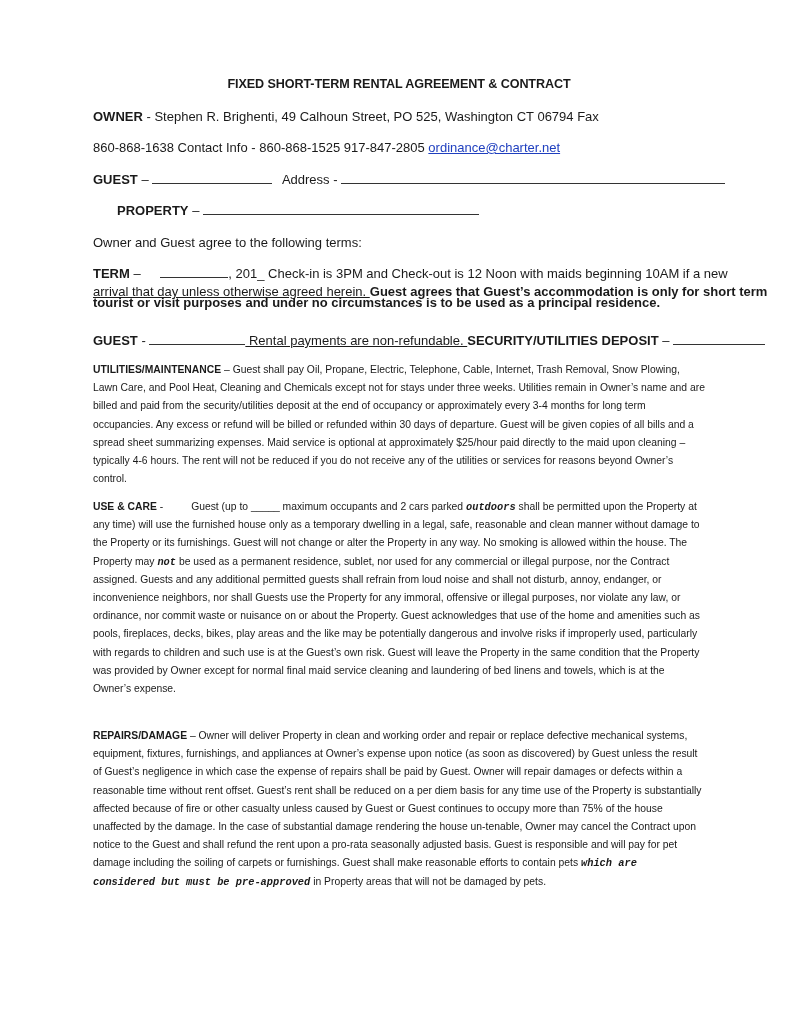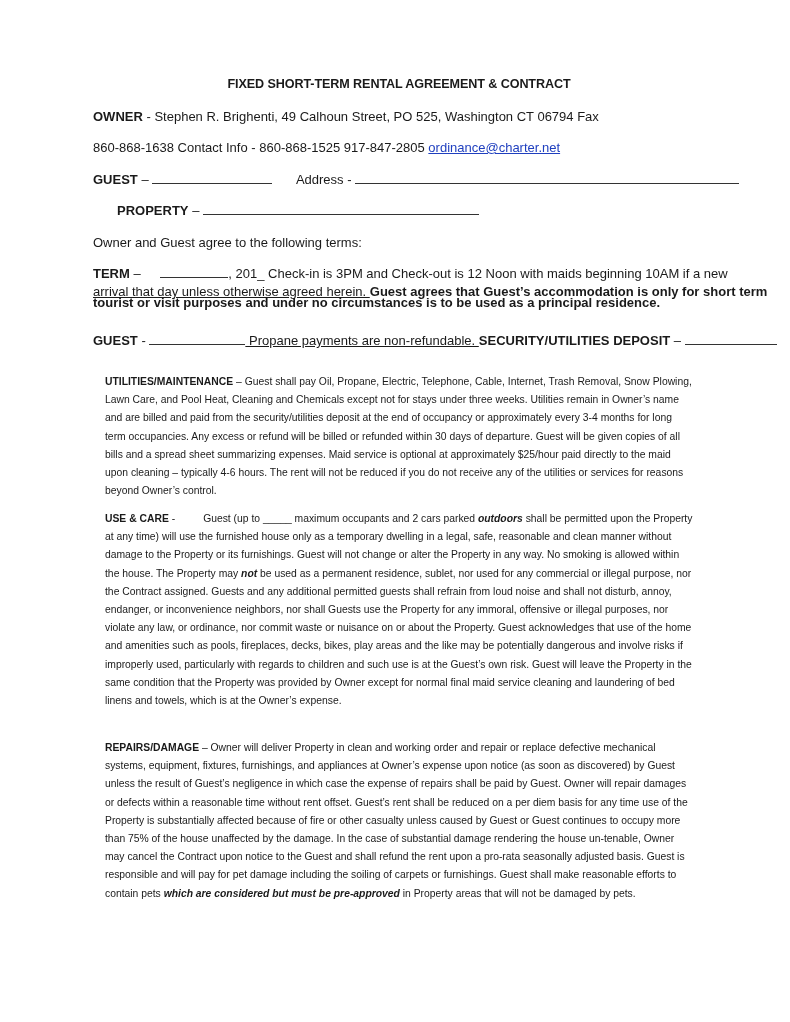--- a/index.html
+++ b/index.html
@@ -32,79 +32,79 @@
       letter-spacing: -0.1px;
     }
     .line {
       position: absolute;
       left: 0;
       font-size: 13px;
       white-space: nowrap;
       line-height: 14px;
     }
     .b { font-weight: bold; }
-    .bi { font-weight: bold; font-style: italic; }
+    .bi { font-weight: bold; font-style: italic; font-family: Liberation Mono, monospace; }
     .link { color: #1f3fbf; text-decoration: underline; }
     .blank {
       display: inline-block;
       border-bottom: 1px solid #333;
       height: 10px;
       vertical-align: baseline;
     }
     .para {
       position: absolute;
       left: 0;
       width: 612px;
       font-size: 10.35px;
       line-height: 18.2px;
       text-align: left;
     }
-    .para p { margin: 12px; }
+    .para p { margin: 0; }
     .narrow { font-family: "Liberation Sans Narrow", "Liberation Sans", sans-serif; text-decoration: underline; }
   </style>
 </head>
 <body>
 
 <div class="page">
 
   <div class="title">FIXED SHORT-TERM RENTAL AGREEMENT &amp; CONTRACT</div>
 
   <div class="line" style="top:110px;">
     <span class="b">OWNER</span><span> - </span><span>Stephen R. Brighenti, 49 Calhoun Street, PO 525, Washington CT 06794 Fax</span>
   </div>
 
   <div class="line" style="top:141px;">
     <span>860-868-1638 Contact Info - 860-868-1525 917-847-2805 </span><span class="link">ordinance@charter.net</span>
   </div>
 
   <div class="line" style="top:173px;">
     <span class="b">GUEST</span><span> – </span>
     <span class="blank" style="width:120px;"></span>
-    <span style="margin-left:20px;">Address - </span><span class="blank" style="width:384px;"></span>
+    <span style="margin-left:6px;">Address - </span><span class="blank" style="width:384px;"></span>
   </div>
 
   <div class="line" style="top:204px;padding-left:24px;">
     <span class="b">PROPERTY</span><span> – </span><span class="blank" style="width:276px;"></span>
   </div>
 
   <div class="line" style="top:236px;">Owner and Guest agree to the following terms:</div>
 
   <div class="line" style="top:267px;">
     <span class="b">TERM</span><span> –</span>
     <span class="blank" style="width:68px; margin-left:16px;"></span><span>, 201_ Check-in is 3PM and Check-out is 12 Noon with maids beginning 10AM if a new</span>
   </div>
   <div class="line" style="top:285px;">
     <span class="narrow">arrival that day unless otherwise agreed herein. </span><span class="b">Guest agrees that Guest’s accommodation is only for short term</span>
   </div>
   <div class="line" style="top:296px;">
     <span class="b">tourist or visit purposes and under no circumstances is to be used as a principal residence.</span>
   </div>
 
   <div class="line" style="top:334px;">
-    <span class="b">GUEST</span><span> - </span><span class="blank" style="width:96px;"></span><span class="narrow"> Propane payments are non-refundable. </span><span class="b">SECURITY/UTILITIES DEPOSIT</span><span> – </span><span class="blank" style="width:92px;"></span>
+    <span class="b">GUEST</span><span> - </span><span class="blank" style="width:96px;"></span><span class="narrow"> Rental payments are non-refundable. </span><span class="b">SECURITY/UTILITIES DEPOSIT</span><span> – </span><span class="blank" style="width:92px;"></span>
   </div>
 
   <div class="para" style="top:361px;">
     <p><span class="b">UTILITIES/MAINTENANCE</span><span> – </span><span>Guest shall pay Oil, Propane, Electric, Telephone, Cable, Internet, Trash Removal, Snow Plowing, Lawn Care, and Pool Heat, Cleaning and Chemicals except not for stays under three weeks. Utilities remain in Owner’s name and are billed and paid from the security/utilities deposit at the end of occupancy or approximately every 3-4 months for long term occupancies. Any excess or refund will be billed or refunded within 30 days of departure. Guest will be given copies of all bills and a spread sheet summarizing expenses. Maid service is optional at approximately $25/hour paid directly to the maid upon cleaning – typically 4-6 hours. The rent will not be reduced if you do not receive any of the utilities or services for reasons beyond Owner’s control.</span></p>
   </div>
 
   <div class="para" style="top:498px;">
     <p><span class="b">USE &amp; CARE</span><span> -</span><span style="display:inline-block;width:28px;"></span><span>Guest (up to _____ maximum occupants and 2 cars parked </span><span class="bi">outdoors</span><span> shall be permitted upon the Property at any time) will use the furnished house only as a temporary dwelling in a legal, safe, reasonable and clean manner without damage to the Property or its furnishings. Guest will not change or alter the Property in any way. No smoking is allowed within the house. The Property may </span><span class="bi">not</span><span> be used as a permanent residence, sublet, nor used for any commercial or illegal purpose, nor the Contract assigned. Guests and any additional permitted guests shall refrain from loud noise and shall not disturb, annoy, endanger, or inconvenience neighbors, nor shall Guests use the Property for any immoral, offensive or illegal purposes, nor violate any law, or ordinance, nor commit waste or nuisance on or about the Property. Guest acknowledges that use of the home and amenities such as pools, fireplaces, decks, bikes, play areas and the like may be potentially dangerous and involve risks if improperly used, particularly with regards to children and such use is at the Guest’s own risk. Guest will leave the Property in the same condition that the Property was provided by Owner except for normal final maid service cleaning and laundering of bed linens and towels, which is at the Owner’s expense.</span></p>
   </div>
 

